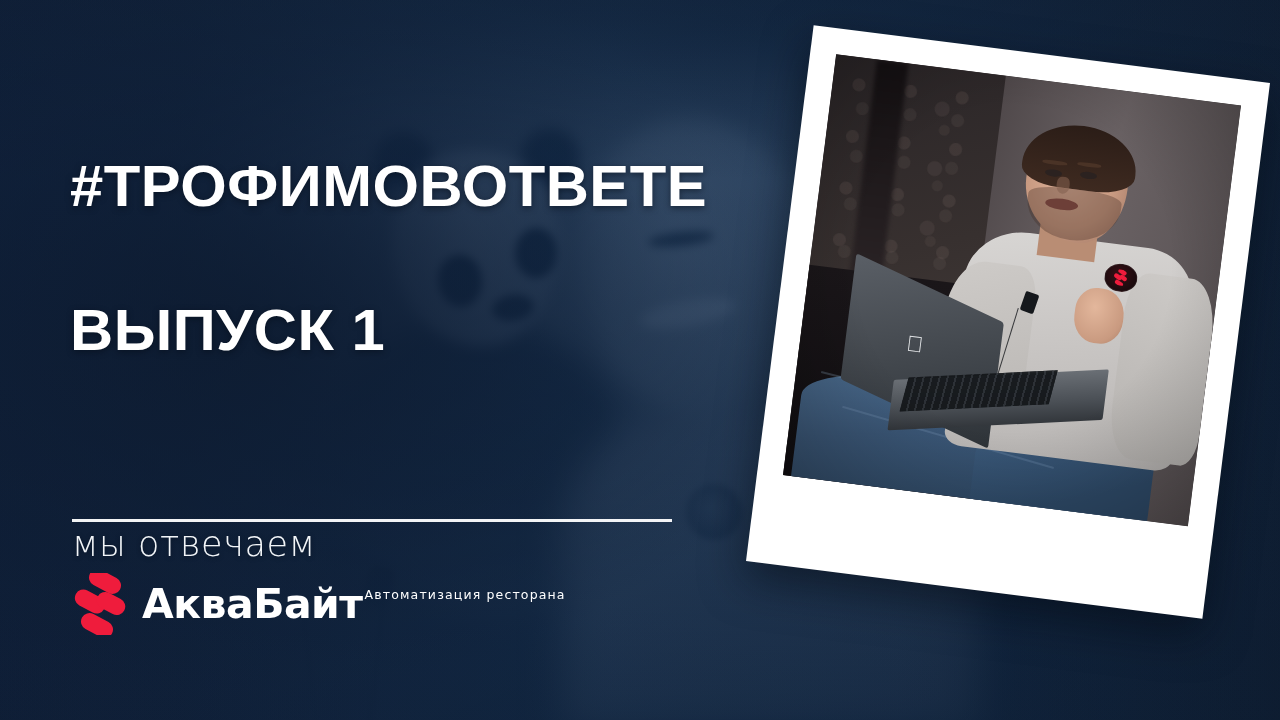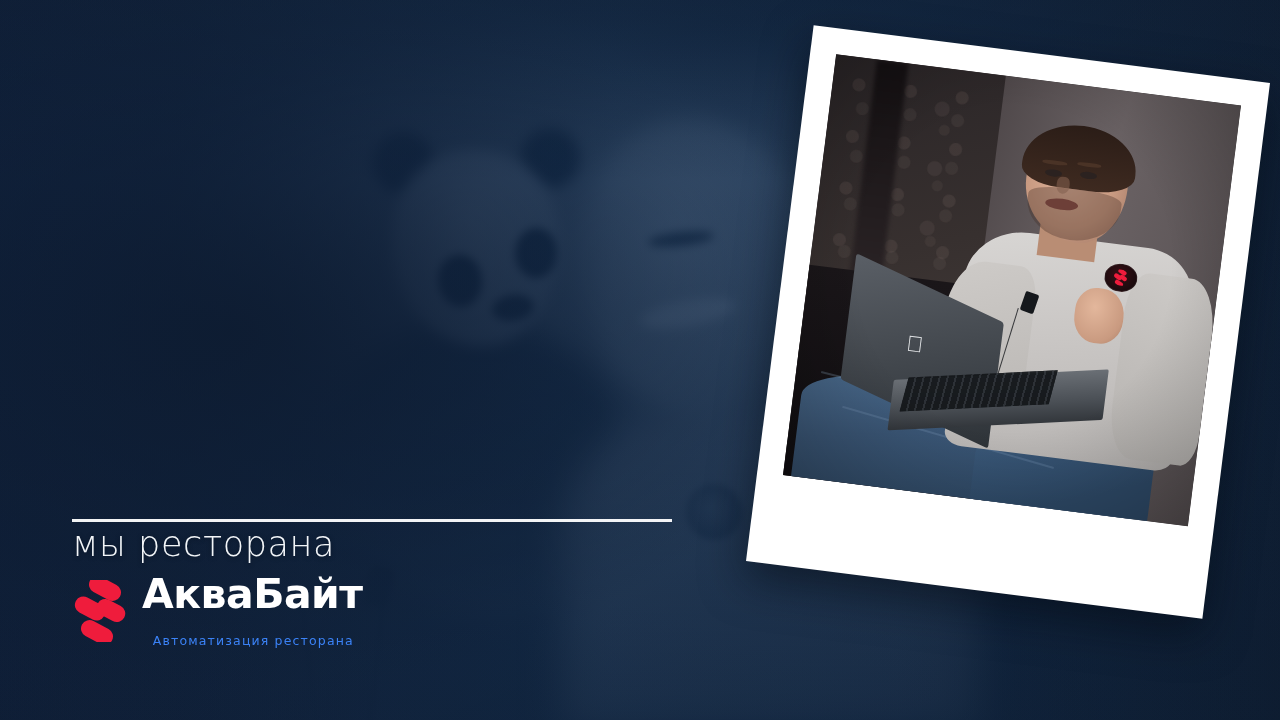--- a/index.html
+++ b/index.html
@@ -212,39 +212,38 @@
     align-items: center;
   }
   .logo-mark {
     width: 56px;
     height: 62px;
     flex: 0 0 auto;
     margin-right: 14px;
   }
   .logo-text {
     display: flex;
-    flex-direction: column;
+    flex-direction: row;
     justify-content: center;
-    align-items: center;
   }
   .logo-word {
     color: #ffffff;
     font-family: "DejaVu Sans", sans-serif;
     font-weight: bold;
     font-size: 41px;
     line-height: 42px;
     letter-spacing: -0.5px;
   }
   .logo-tagline {
-    color: #3b82f6;
+    color: #ffffff;
     font-family: "DejaVu Sans", sans-serif;
     font-size: 12.5px;
     letter-spacing: 1.15px;
     line-height: 16px;
-    margin-top: 18px;
+    margin-top: 4px;
     margin-left: 2px;
   }
 
   
   .polaroid {
     position: absolute;
     left: 778px;
     top: 52px;
     width: 460px;
     height: 540px;
@@ -439,24 +438,28 @@
     <div class="bg-mic"></div>
     <div class="bg-cable"></div>
     <div class="bg-cable2"></div>
     <div class="bg-duotone"></div>
     <div class="bg-tint"></div>
     <div class="bg-tint2"></div>
   </div>
 
   <div class="content">
 
+    <div class="title">
+      <span class="ln1">#ТРОФИМОВОТВЕТЕ</span>
+      <span class="ln2">ВЫПУСК 1</span>
+    </div>
 
     <div class="subtitle">
       <br>
-      <span>мы ресторана</span>
+      <span>мы отвечаем</span>
     </div>
 
     <div class="divider"></div>
 
     <div class="logo">
       <svg class="logo-mark" viewBox="0 0 56 62">
         <g fill="#ef1c3c">
           <rect x="16" y="0" width="34" height="17" rx="8.5" transform="rotate(28 33 8.5)"></rect>
           <rect x="2" y="20" width="32" height="17" rx="8.5" transform="rotate(28 18 28.5)"></rect>
           <rect x="24" y="22" width="30" height="17" rx="8.5" transform="rotate(28 39 30.5)"></rect>

